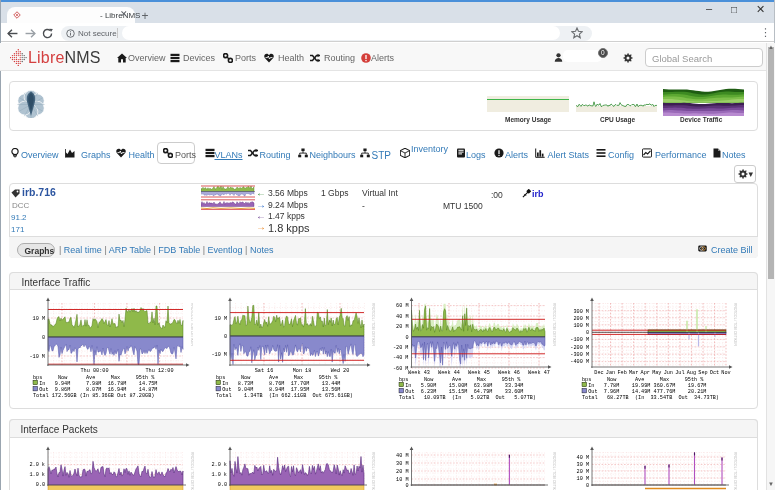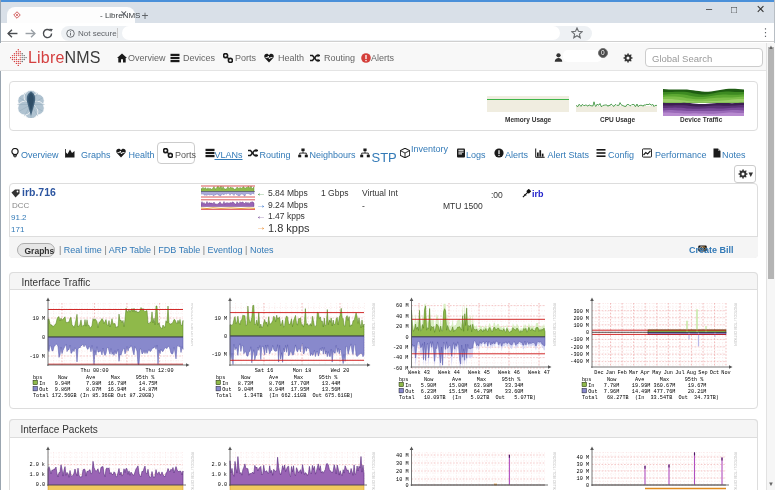--- a/index.html
+++ b/index.html
@@ -225,21 +225,21 @@
     <rect x="6.8" y="6.7" width="3" height="2.6" fill="#1a1a1a"></rect>
     <path d="M5 3.1 v2 M1.7 6.7 v-1.6 h6.6 v1.6" fill="none" stroke="#1a1a1a" stroke-width="0.9"></path>
   </svg>
 <div class="t" style="left:309.5px;top:149.5px;font-size:9px;color:#337ab7;font-weight:normal;">Neighbours</div>
 <svg style="position:absolute;left:359.5px;top:148px" width="10" height="10" viewBox="0 0 10 10">
     <rect x="3.4" y="0.5" width="3.2" height="2.6" fill="#1a1a1a"></rect>
     <rect x="0.2" y="6.7" width="3" height="2.6" fill="#1a1a1a"></rect>
     <rect x="6.8" y="6.7" width="3" height="2.6" fill="#1a1a1a"></rect>
     <path d="M5 3.1 v2 M1.7 6.7 v-1.6 h6.6 v1.6" fill="none" stroke="#1a1a1a" stroke-width="0.9"></path>
   </svg>
-<div class="t" style="left:371.5px;top:149.5px;font-size:13px;color:#337ab7;font-weight:normal;">STP</div>
+<div class="t" style="left:371.5px;top:149.5px;font-size:10px;color:#337ab7;font-weight:normal;">STP</div>
 <svg style="position:absolute;left:399.5px;top:148px" width="10" height="10" viewBox="0 0 10 10">
     <polygon points="5,0.3 9.7,2.6 9.7,7.4 5,9.7 0.3,7.4 0.3,2.6" fill="none" stroke="#1a1a1a" stroke-width="1.1"></polygon>
     <path d="M0.5 2.7 L5 5 L9.5 2.7 M5 5 V9.5" stroke="#1a1a1a" stroke-width="0.9" fill="none"></path>
   </svg>
 <div class="t" style="left:411px;top:144px;font-size:9px;color:#337ab7;font-weight:normal;">Inventory</div>
 <svg style="position:absolute;left:455.5px;top:148px" width="10" height="10" viewBox="0 0 10 10">
     <rect x="1" y="0.5" width="8" height="9" rx="1" fill="#1a1a1a"></rect>
     <rect x="2.4" y="1.8" width="5.2" height="1" fill="#fff"></rect>
     <rect x="2.4" y="3.6" width="5.2" height="1" fill="#fff"></rect>
     <rect x="2.4" y="5.4" width="3.6" height="1" fill="#fff"></rect>
@@ -299,21 +299,21 @@
     <line x1="0" y1="6.5" x2="54" y2="6.5" stroke="#444" stroke-width="0.5"></line>
   </svg>
 <svg style="position:absolute;left:201px;top:199px" width="54" height="11" viewBox="0 0 54 11">
     <rect x="0" y="0" width="54" height="11" fill="#fff"></rect>
     <polygon points="0.0,7.5 0.0,4.8 1.0,2.6 2.0,5.1 3.0,3.4 4.0,5.2 5.0,4.8 6.0,2.5 7.0,4.9 8.0,3.6 9.0,4.1 10.0,4.1 11.0,4.0 12.0,4.9 13.0,3.0 14.0,5.2 15.0,4.8 16.0,5.4 17.0,4.7 18.0,4.3 19.0,2.8 20.0,4.4 21.0,5.2 22.0,4.7 23.0,2.5 24.0,5.3 25.0,3.6 26.0,4.4 27.0,3.5 28.0,4.5 29.0,3.4 30.0,4.0 31.0,3.6 32.0,2.8 33.0,3.8 34.0,5.1 35.0,5.3 36.0,2.7 37.0,4.0 38.0,4.9 39.0,2.7 40.0,3.8 41.0,3.3 42.0,2.9 43.0,4.6 44.0,4.4 45.0,2.9 46.0,5.1 47.0,3.2 48.0,5.2 49.0,3.4 50.0,3.4 51.0,2.7 52.0,3.0 53.0,4.0 53.0,7.5" fill="#9a64b5" stroke="#582a7d" stroke-width="0.4"></polygon>
     <path d="M0 9 L6 9.5 L12 8.8 L20 9.4 L30 8.9 L40 9.5 L48 9 L54 9.4" fill="none" stroke="#e8a02a" stroke-width="0.9"></path>
     <line x1="0" y1="0.8" x2="54" y2="0.8" stroke="#cc1111" stroke-width="0.7"></line>
     <line x1="0" y1="10.4" x2="54" y2="10.4" stroke="#cc1111" stroke-width="0.7"></line>
   </svg>
 <div class="t" style="left:256px;top:187.3px;font-size:10px;color:#3a8a3a;font-weight:bold;">←</div>
-<div class="t" style="left:268px;top:188.3px;font-size:8.5px;color:#333;font-weight:normal;">5.84 Mbps</div>
+<div class="t" style="left:268px;top:188.3px;font-size:8.5px;color:#333;font-weight:normal;">3.56 Mbps</div>
 <div class="t" style="left:256px;top:198.8px;font-size:10px;color:#2a6bc8;font-weight:bold;">→</div>
 <div class="t" style="left:268px;top:199.8px;font-size:8.5px;color:#333;font-weight:normal;">9.24 Mbps</div>
 <div class="t" style="left:256px;top:210.3px;font-size:10px;color:#6a3d8f;font-weight:bold;">←</div>
 <div class="t" style="left:268px;top:211.3px;font-size:8.5px;color:#333;font-weight:normal;">1.47 kpps</div>
 <div class="t" style="left:256px;top:220.8px;font-size:10px;color:#e8821e;font-weight:bold;">→</div>
 <div class="t" style="left:268px;top:221.8px;font-size:11px;color:#333;font-weight:normal;">1.8 kpps</div>
 <div class="t" style="left:321px;top:188.3px;font-size:8.5px;color:#333;font-weight:normal;">1 Gbps</div>
 <div class="t" style="left:362px;top:188.3px;font-size:8.5px;color:#333;font-weight:normal;">Virtual Int</div>
 <div class="t" style="left:362px;top:201.3px;font-size:8.5px;color:#333;font-weight:normal;">-</div>
 <div class="t" style="left:491px;top:189.5px;font-size:8.5px;color:#333;font-weight:normal;">:00</div>
@@ -326,21 +326,21 @@
 <div class="t" style="left:443px;top:201.3px;font-size:8.5px;color:#333;font-weight:normal;">MTU 1500</div>
 <div class="abs" style="left:8.5px;top:236px;width:749px;height:22px;background:#f5f5f5;border-top:1px solid #ddd;border-radius:0 0 4px 4px"></div>
 <div class="abs" style="left:17px;top:242.5px;width:38px;height:14px;background:#e6e6e6;border:1px solid #adadad;border-radius:8px"></div>
 <div class="t" style="left:24.5px;top:245.5px;font-size:8.5px;color:#333;font-weight:bold;">Graphs</div>
 <div class="t" style="left:59px;top:245px;font-size:9px;color:#337ab7;font-weight:normal;"><span style="color:#777">|</span> <span style="color:#337ab7">Real time</span> <span style="color:#777">|</span> <span style="color:#337ab7">ARP Table</span> <span style="color:#777">|</span> <span style="color:#337ab7">FDB Table</span> <span style="color:#777">|</span> <span style="color:#337ab7">Eventlog</span> <span style="color:#777">|</span> <span style="color:#337ab7">Notes</span></div>
 <svg style="position:absolute;left:697px;top:243.5px" width="11" height="9" viewBox="0 0 10 10">
     <rect x="0.3" y="1.8" width="9.4" height="6.4" rx="1.2" fill="#111"></rect>
     <circle cx="3.8" cy="5" r="2" fill="none" stroke="#fff" stroke-width="0.8"></circle>
     <circle cx="6.2" cy="5" r="2" fill="none" stroke="#f0ad4e" stroke-width="0.8"></circle>
   </svg>
-<div class="t" style="left:689px;top:245px;font-size:9px;color:#337ab7;font-weight:bold;">Create Bill</div>
+<div class="t" style="left:711px;top:245px;font-size:9px;color:#337ab7;font-weight:normal;">Create Bill</div>
 <div class="abs" style="left:8.5px;top:271.5px;width:749px;height:137.5px;background:#fff;border:1px solid #ddd;border-radius:4px"></div>
 <div class="abs" style="left:8.5px;top:271.5px;width:749px;height:18.5px;background:#f5f5f5;border:1px solid #ddd;border-radius:4px 4px 0 0"></div>
 <div class="t" style="left:21.5px;top:276.5px;font-size:10px;color:#333;font-weight:normal;">Interface Traffic</div>
 <div class="abs" style="left:8.5px;top:418.5px;width:749px;height:76px;background:#fff;border:1px solid #ddd;border-radius:4px 4px 0 0;border-bottom:none"></div>
 <div class="abs" style="left:8.5px;top:418.5px;width:749px;height:19px;background:#f5f5f5;border:1px solid #ddd;border-radius:4px 4px 0 0"></div>
 <div class="t" style="left:20.5px;top:424px;font-size:10px;color:#333;font-weight:normal;">Interface Packets</div>
 <svg style="position:absolute;left:18px;top:294px" width="175" height="112" viewBox="0 0 175 112">
     <line x1="35.6" y1="9" x2="35.6" y2="71" stroke="#f8d8d8" stroke-width="0.55" stroke-dasharray="0.9,1.7"></line>
     <line x1="41.2" y1="9" x2="41.2" y2="71" stroke="#f8d8d8" stroke-width="0.55" stroke-dasharray="0.9,1.7"></line>
     <line x1="46.8" y1="9" x2="46.8" y2="71" stroke="#f8d8d8" stroke-width="0.55" stroke-dasharray="0.9,1.7"></line>

